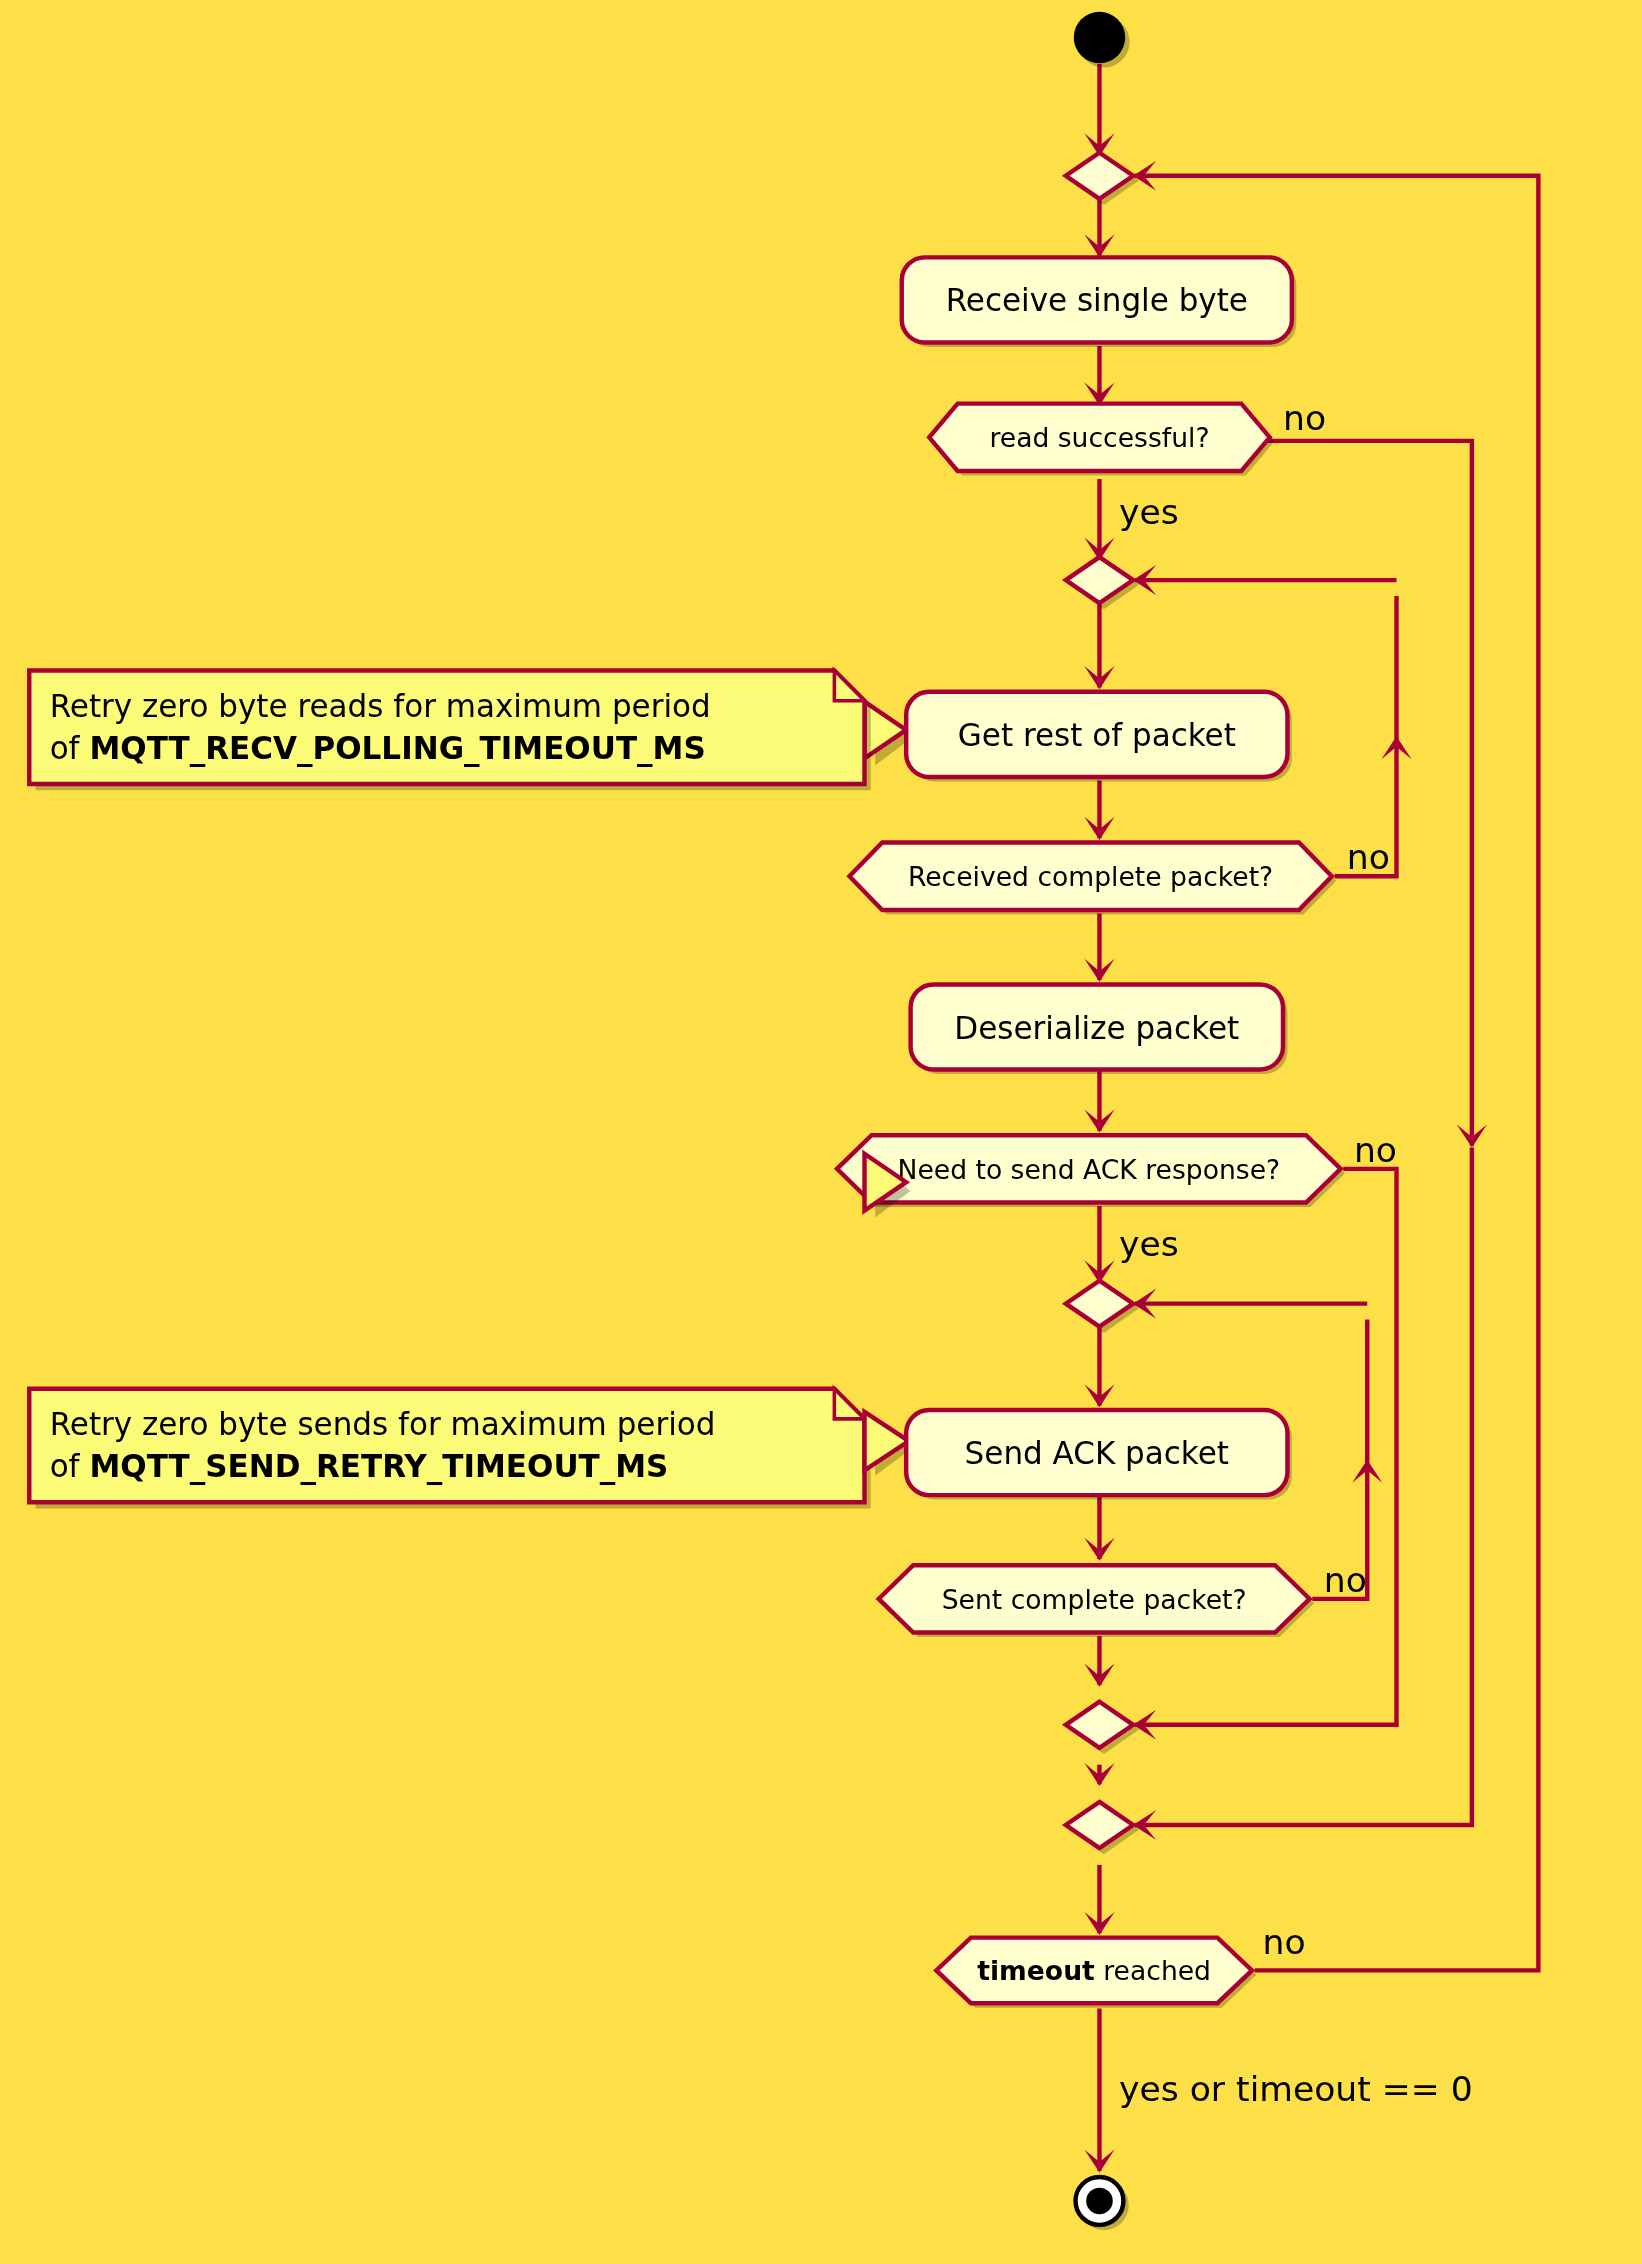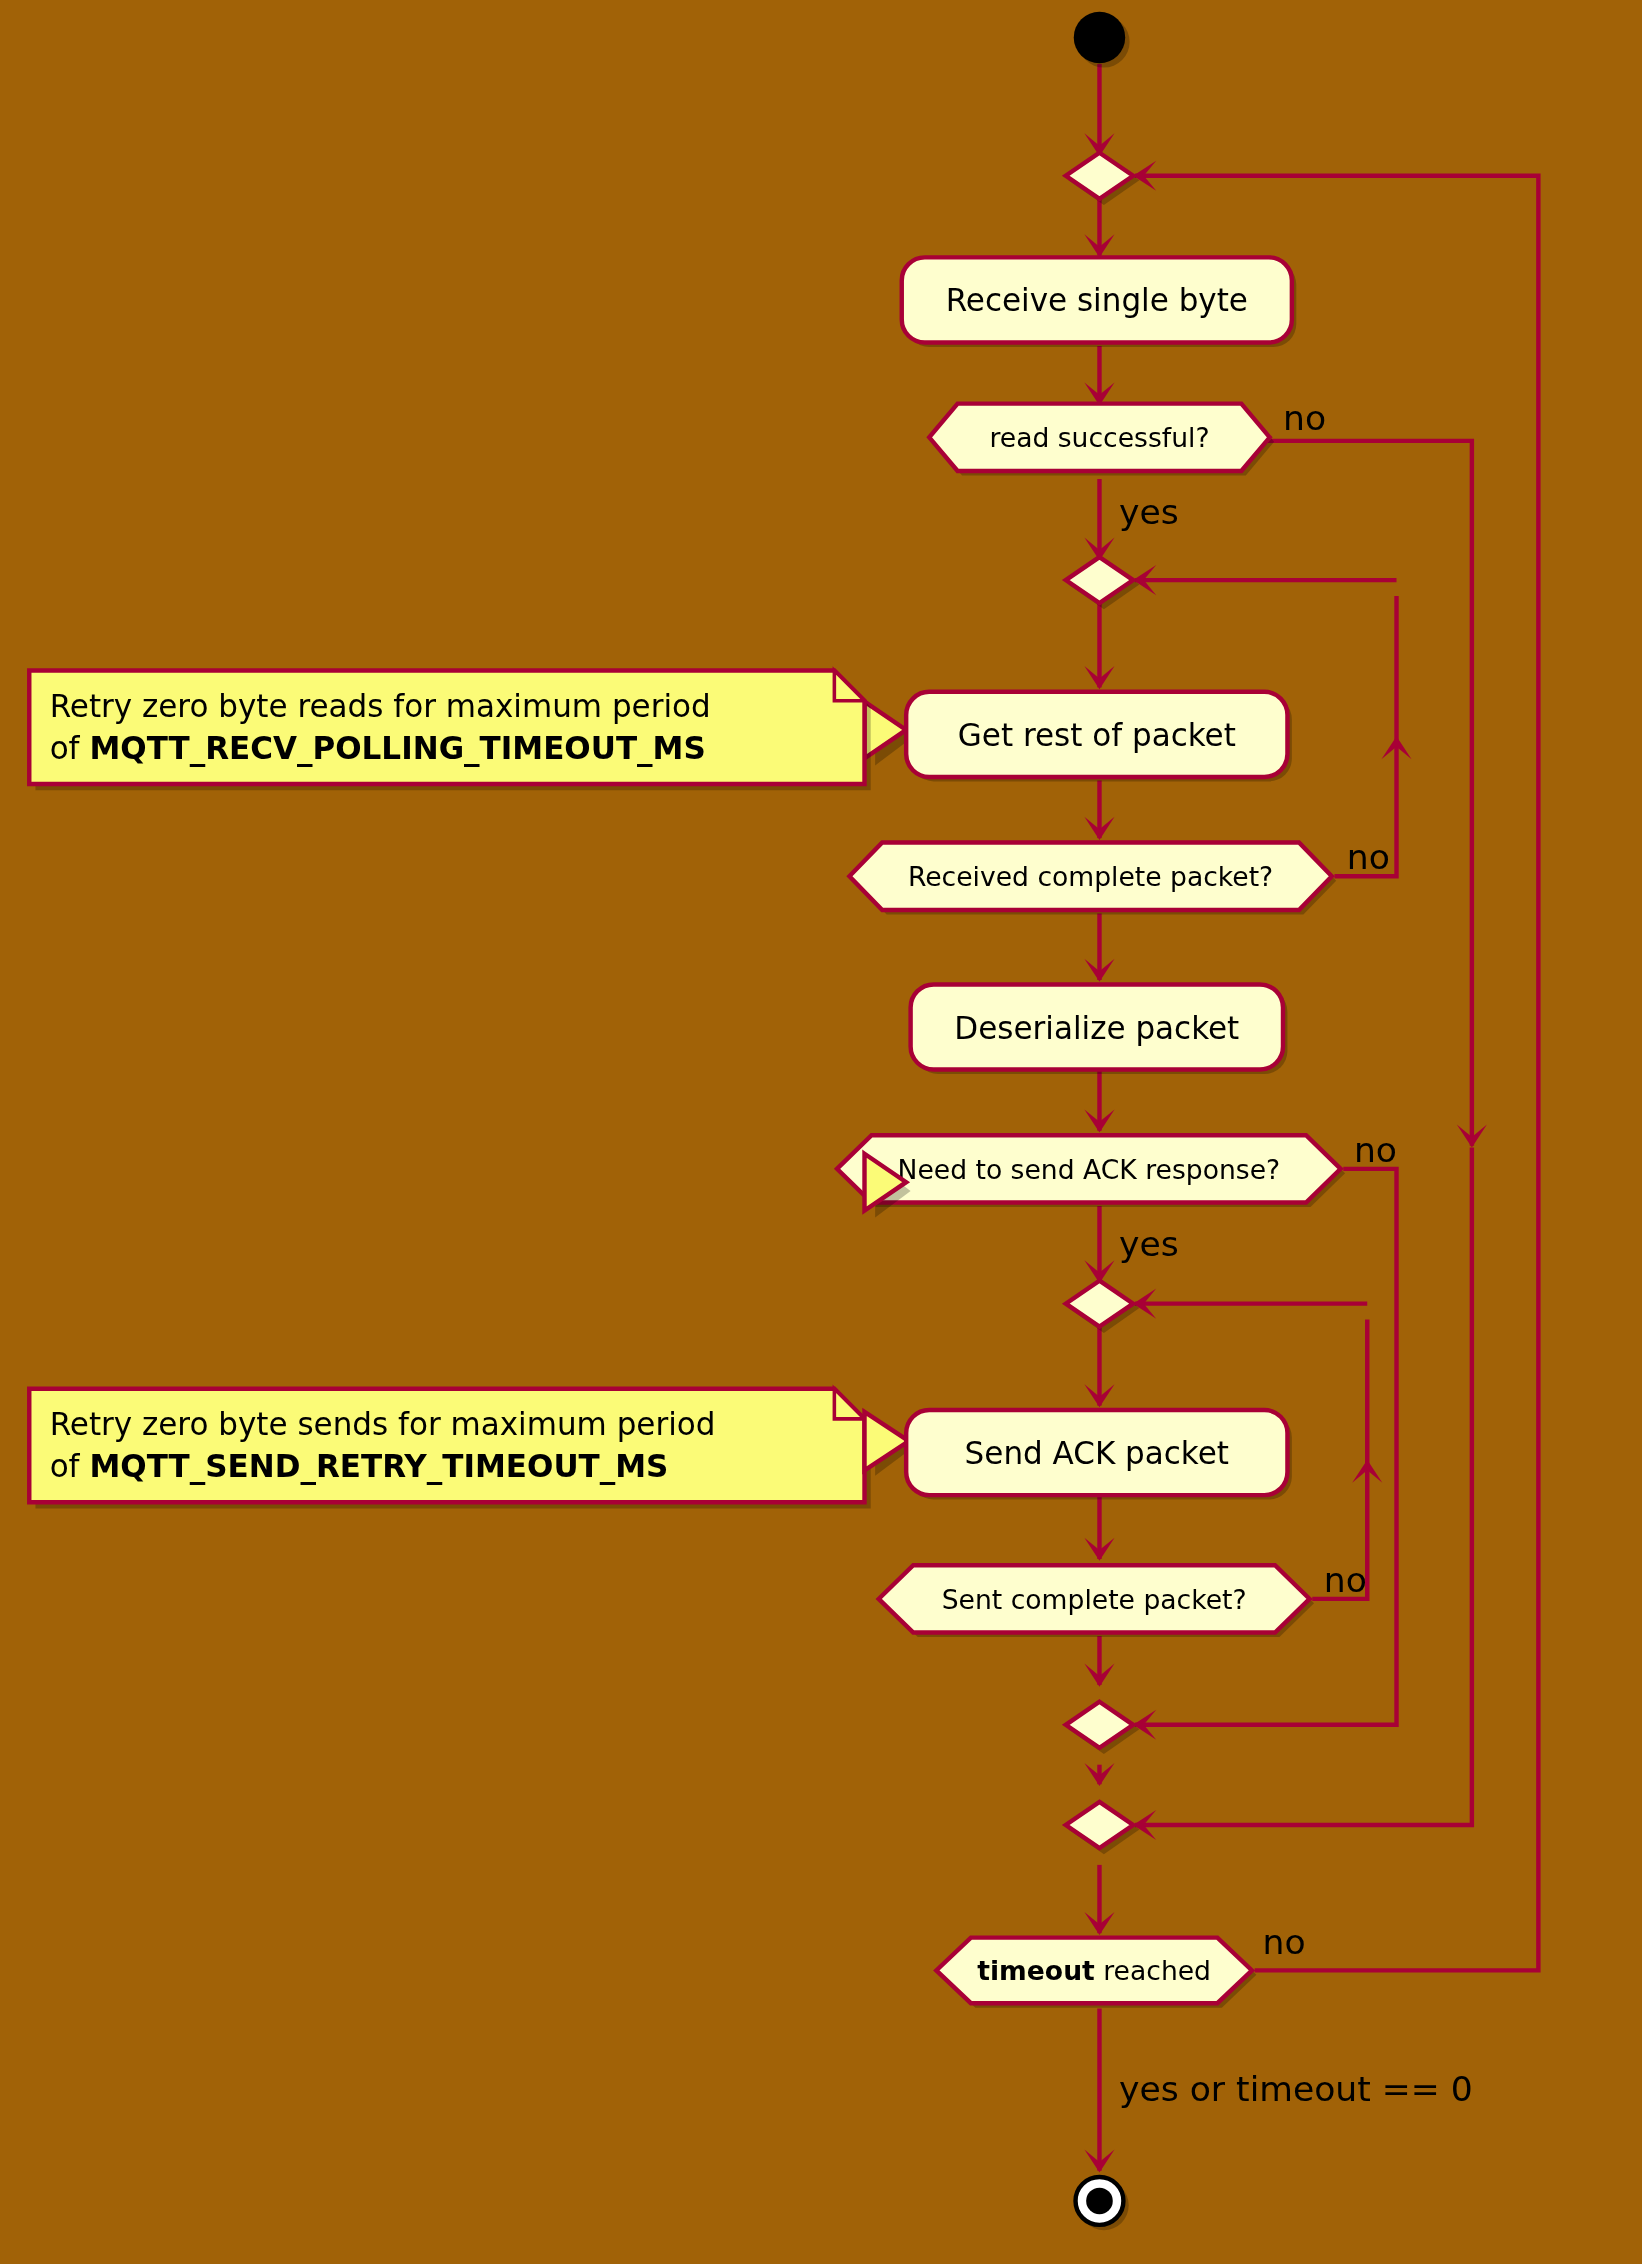--- a/index.html
+++ b/index.html
@@ -11,21 +11,21 @@
   body {
     width: 1643px;
     height: 2265px;
     overflow: hidden;
     font-family: "DejaVu Sans", sans-serif;
   }
   #diagram-root {
     position: relative;
     width: 1643px;
     height: 2265px;
-    background: #a16207;
+    background: #fde047;
   }
   svg.canvas {
     display: block;
     width: 1643px;
     height: 2265px;
   }
   .node-shape     { fill: #FEFECE; stroke: #A80036; stroke-width: 5; }
   .note-shape     { fill: #FBFB77; stroke: #A80036; stroke-width: 5; }
   .note-fold      { fill: #FBFB77; stroke: #A80036; stroke-width: 4; }
   .shadow         { fill: #000000; opacity: 0.235; }

